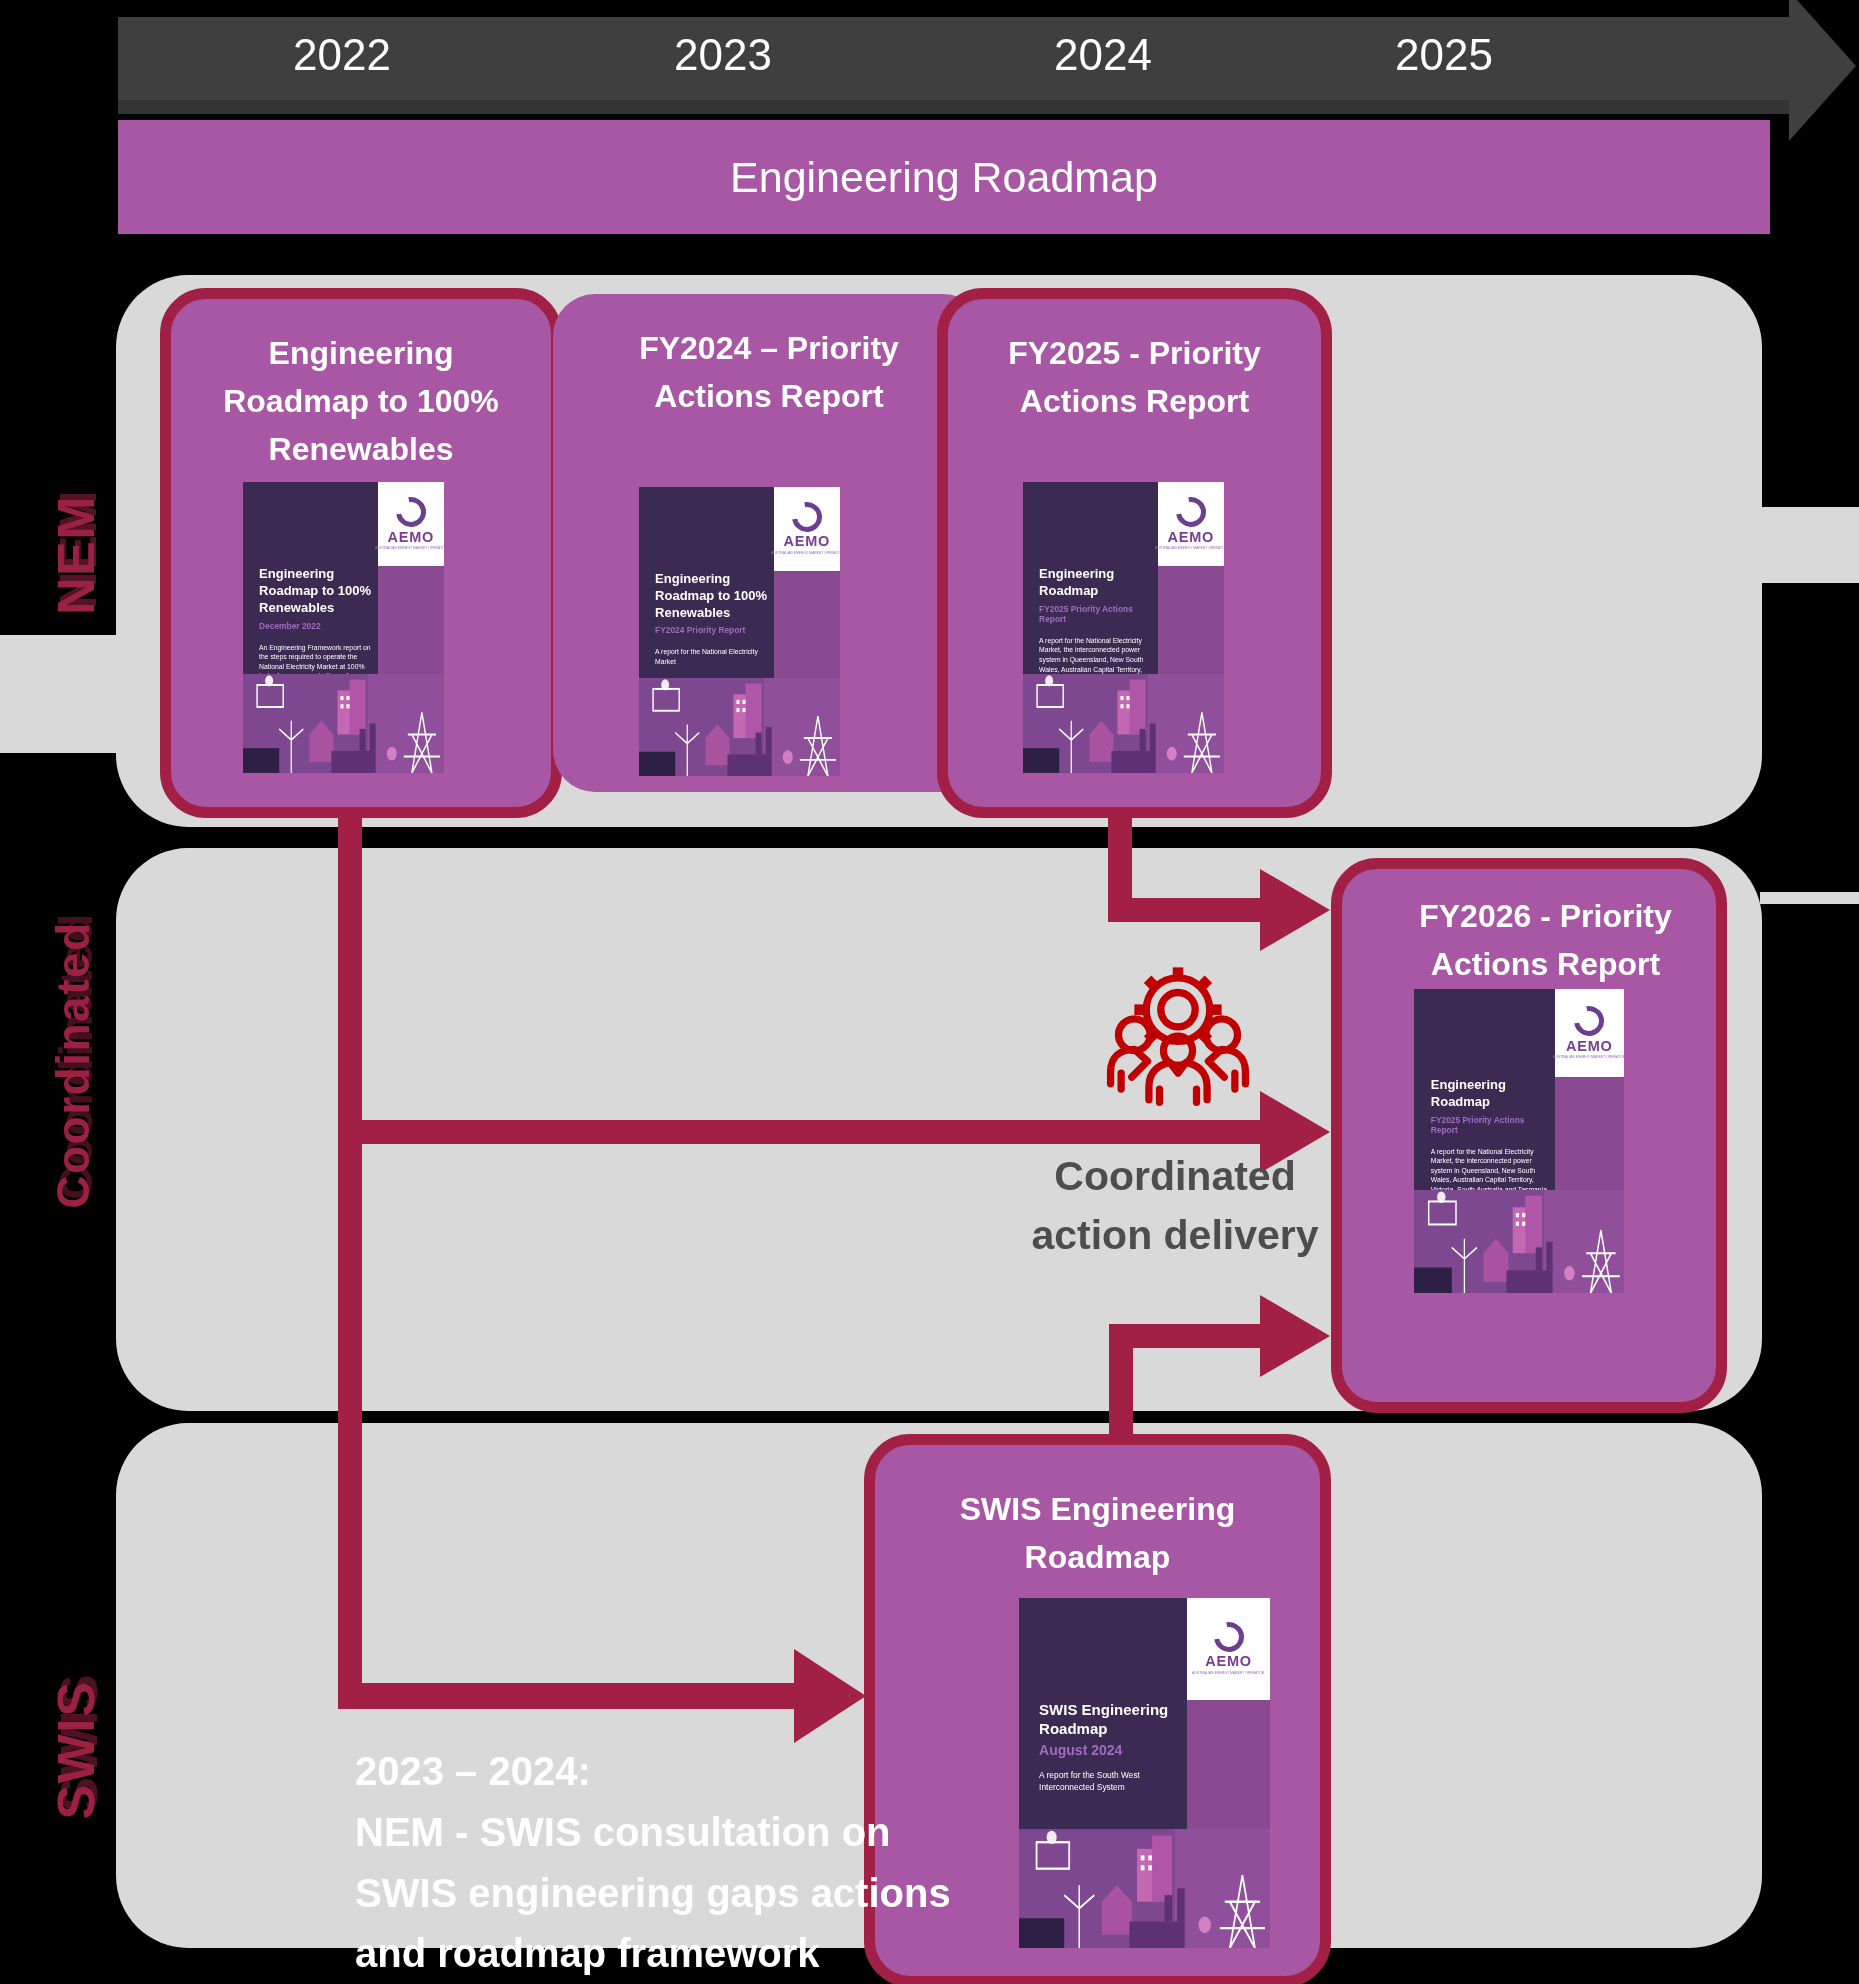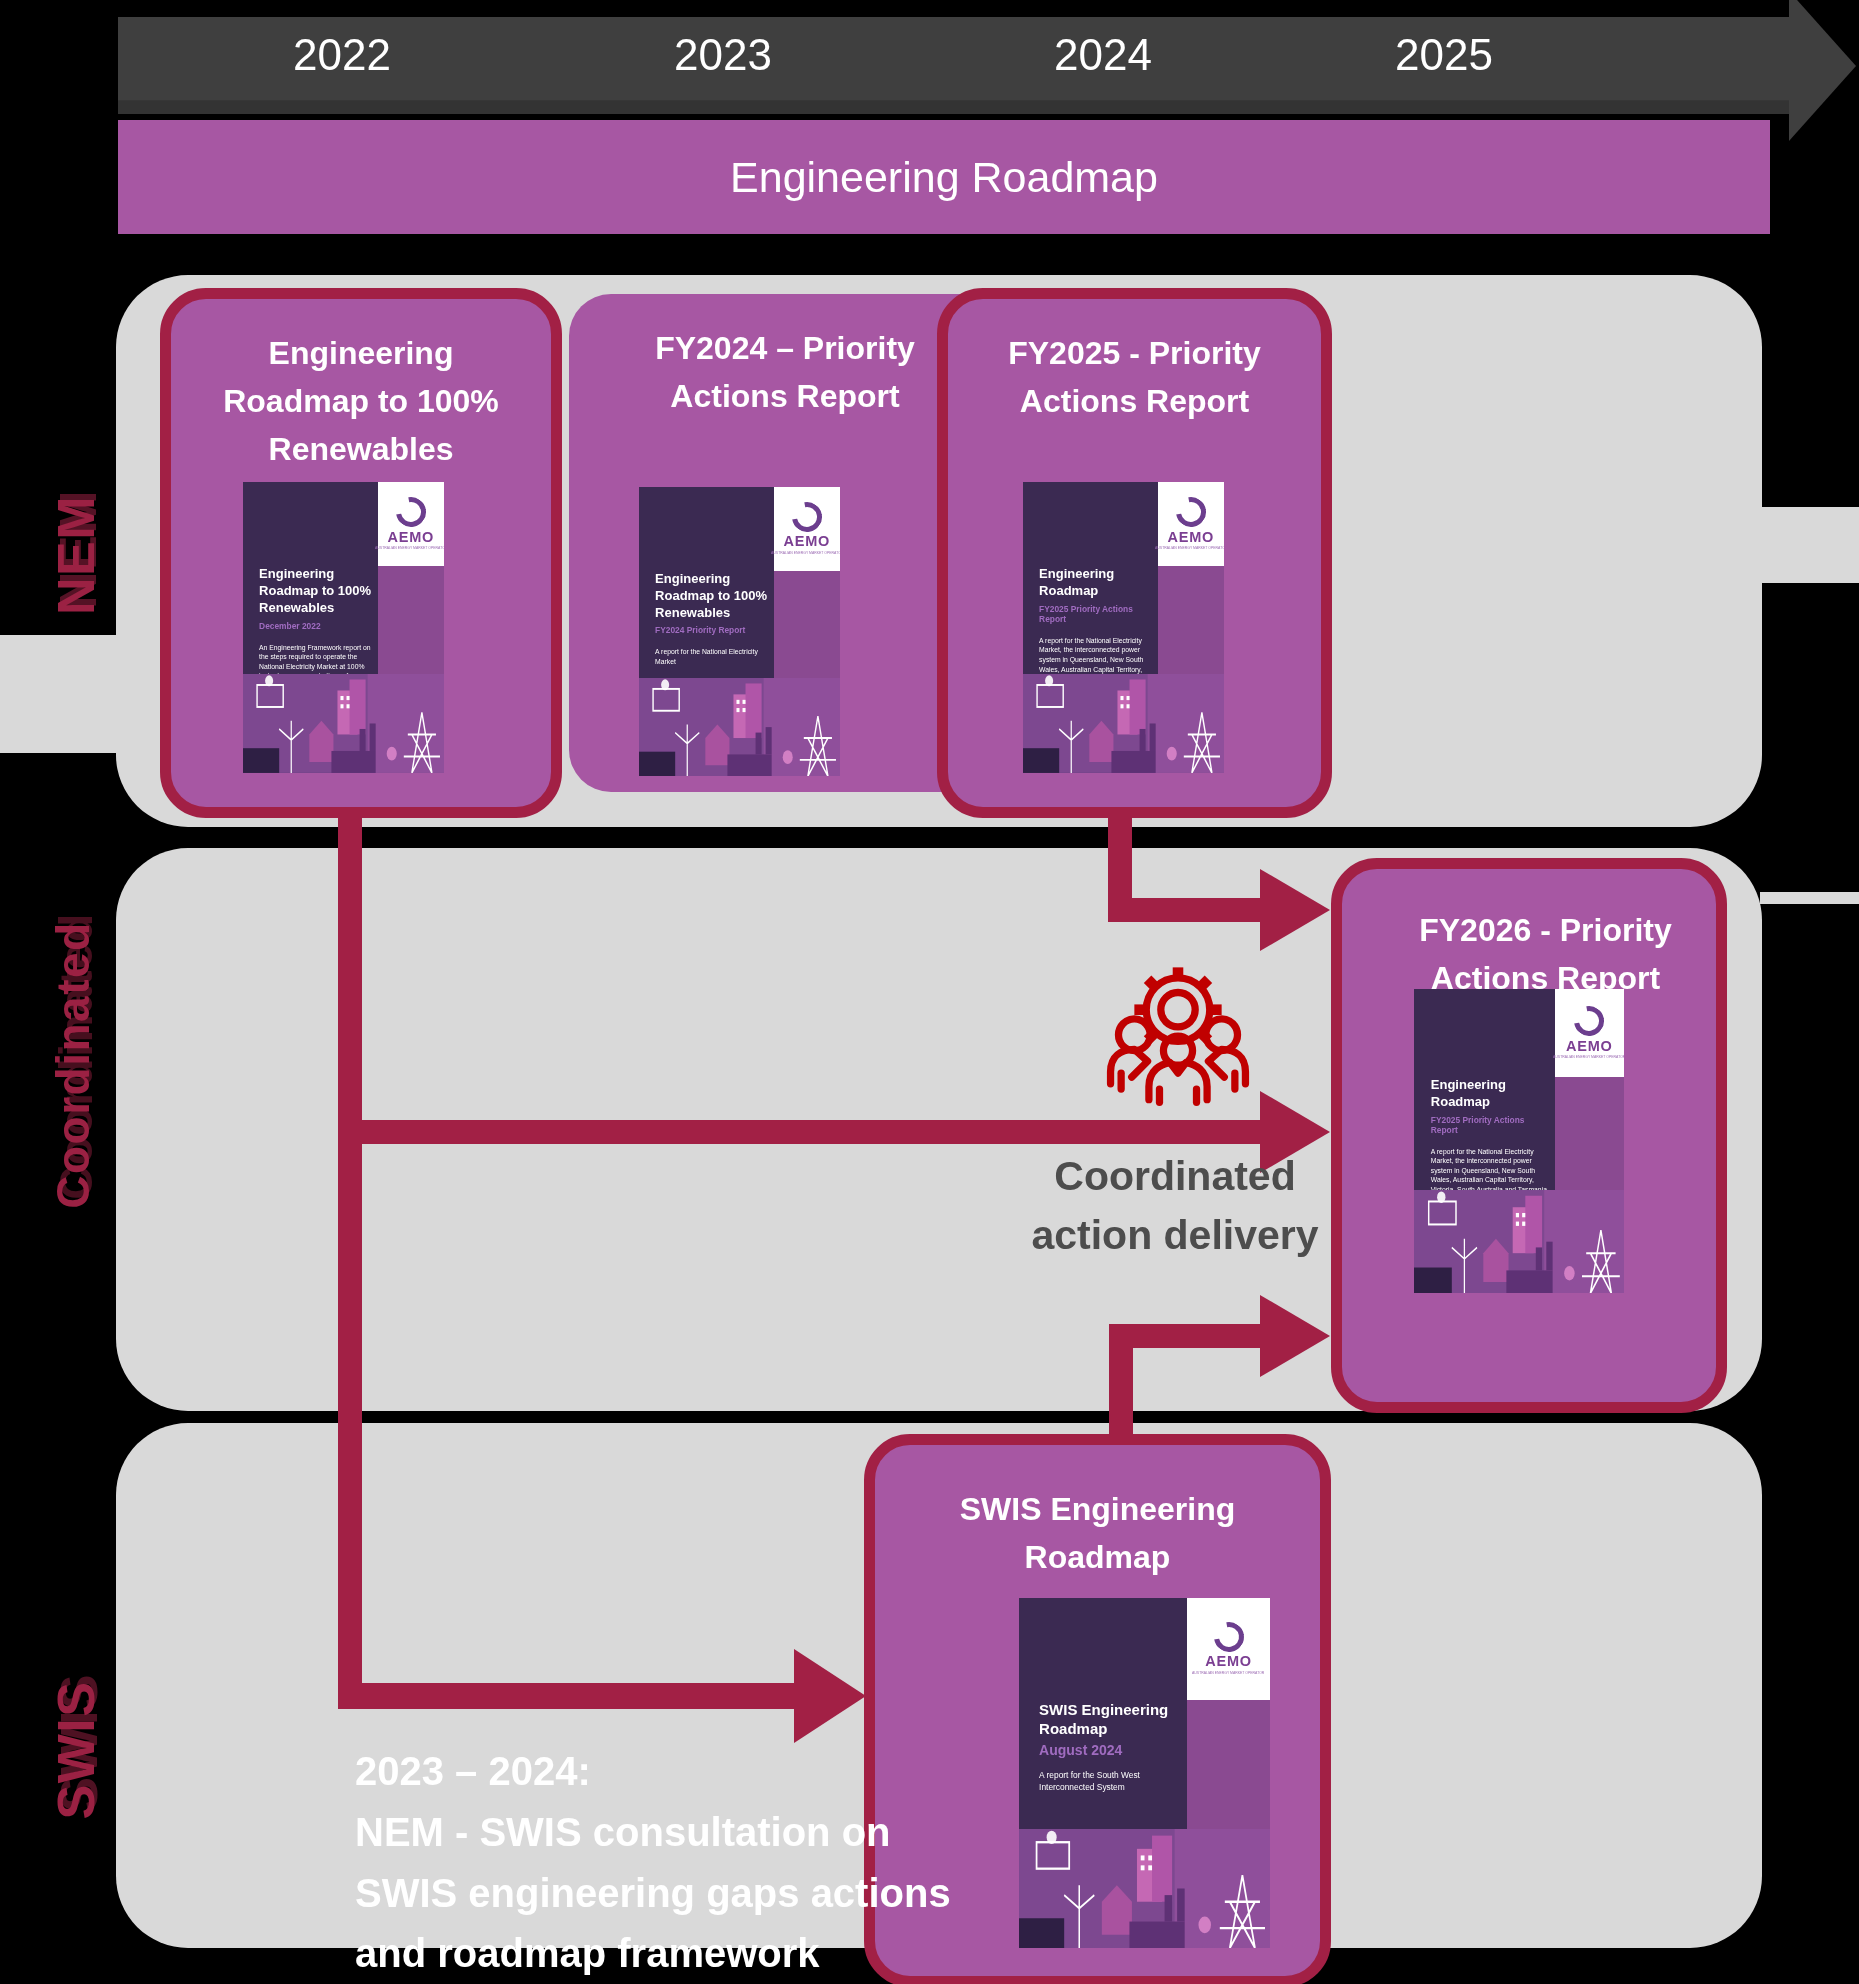--- a/index.html
+++ b/index.html
@@ -46,27 +46,27 @@
   #h-fy25{left:1108px;top:898px;width:152px;height:24px;}
   #head-fy25{left:1260px;top:869px;}
   #v-swis{left:1109px;top:1324px;width:24px;height:113px;}
   #h-swis{left:1109px;top:1324px;width:151px;height:24px;}
   #head-swis{left:1260px;top:1295px;}
 
   
   .card{background:#a757a3;border-radius:46px;}
   .card.bordered{border:11.4px solid #a22045;}
   #card1{left:160px;top:288px;width:380px;height:508px;}
-  #card2{left:553px;top:294px;width:432px;height:498px;border-radius:42px;margin-left:16px;}
+  #card2{left:553px;top:294px;width:432px;height:498px;border-radius:42px;}
   #card3{left:937px;top:288px;width:373px;height:508px;}
   #card4{left:1331px;top:858px;width:374px;height:533px;}
   #card5{left:864px;top:1434px;width:445px;height:531px;}
   .card-title{color:#fff;font-weight:bold;text-align:center;font-size:32px;line-height:1.5;
               padding:30px 15px 0;white-space:pre-line;}
-  #card4 .card-title{padding-top:37px;margin-left:33px;}
+  #card4 .card-title{padding-top:23px;margin-left:33px;}
   #card5 .card-title{padding-top:40px;}
 
   
   .cover{background:#3b2a52;overflow:hidden;}
   #cover1{left:243px;top:482px;width:201px;height:291px;}
   #cover2{left:639px;top:487px;width:201px;height:289px;}
   #cover3{left:1023px;top:482px;width:201px;height:291px;}
   #cover4{left:1414px;top:989px;width:210px;height:304px;}
   #cover5{left:1019px;top:1598px;width:251px;height:350px;}
   .cover-logo{position:absolute;top:0;right:0;width:33%;height:29%;background:#fff;

